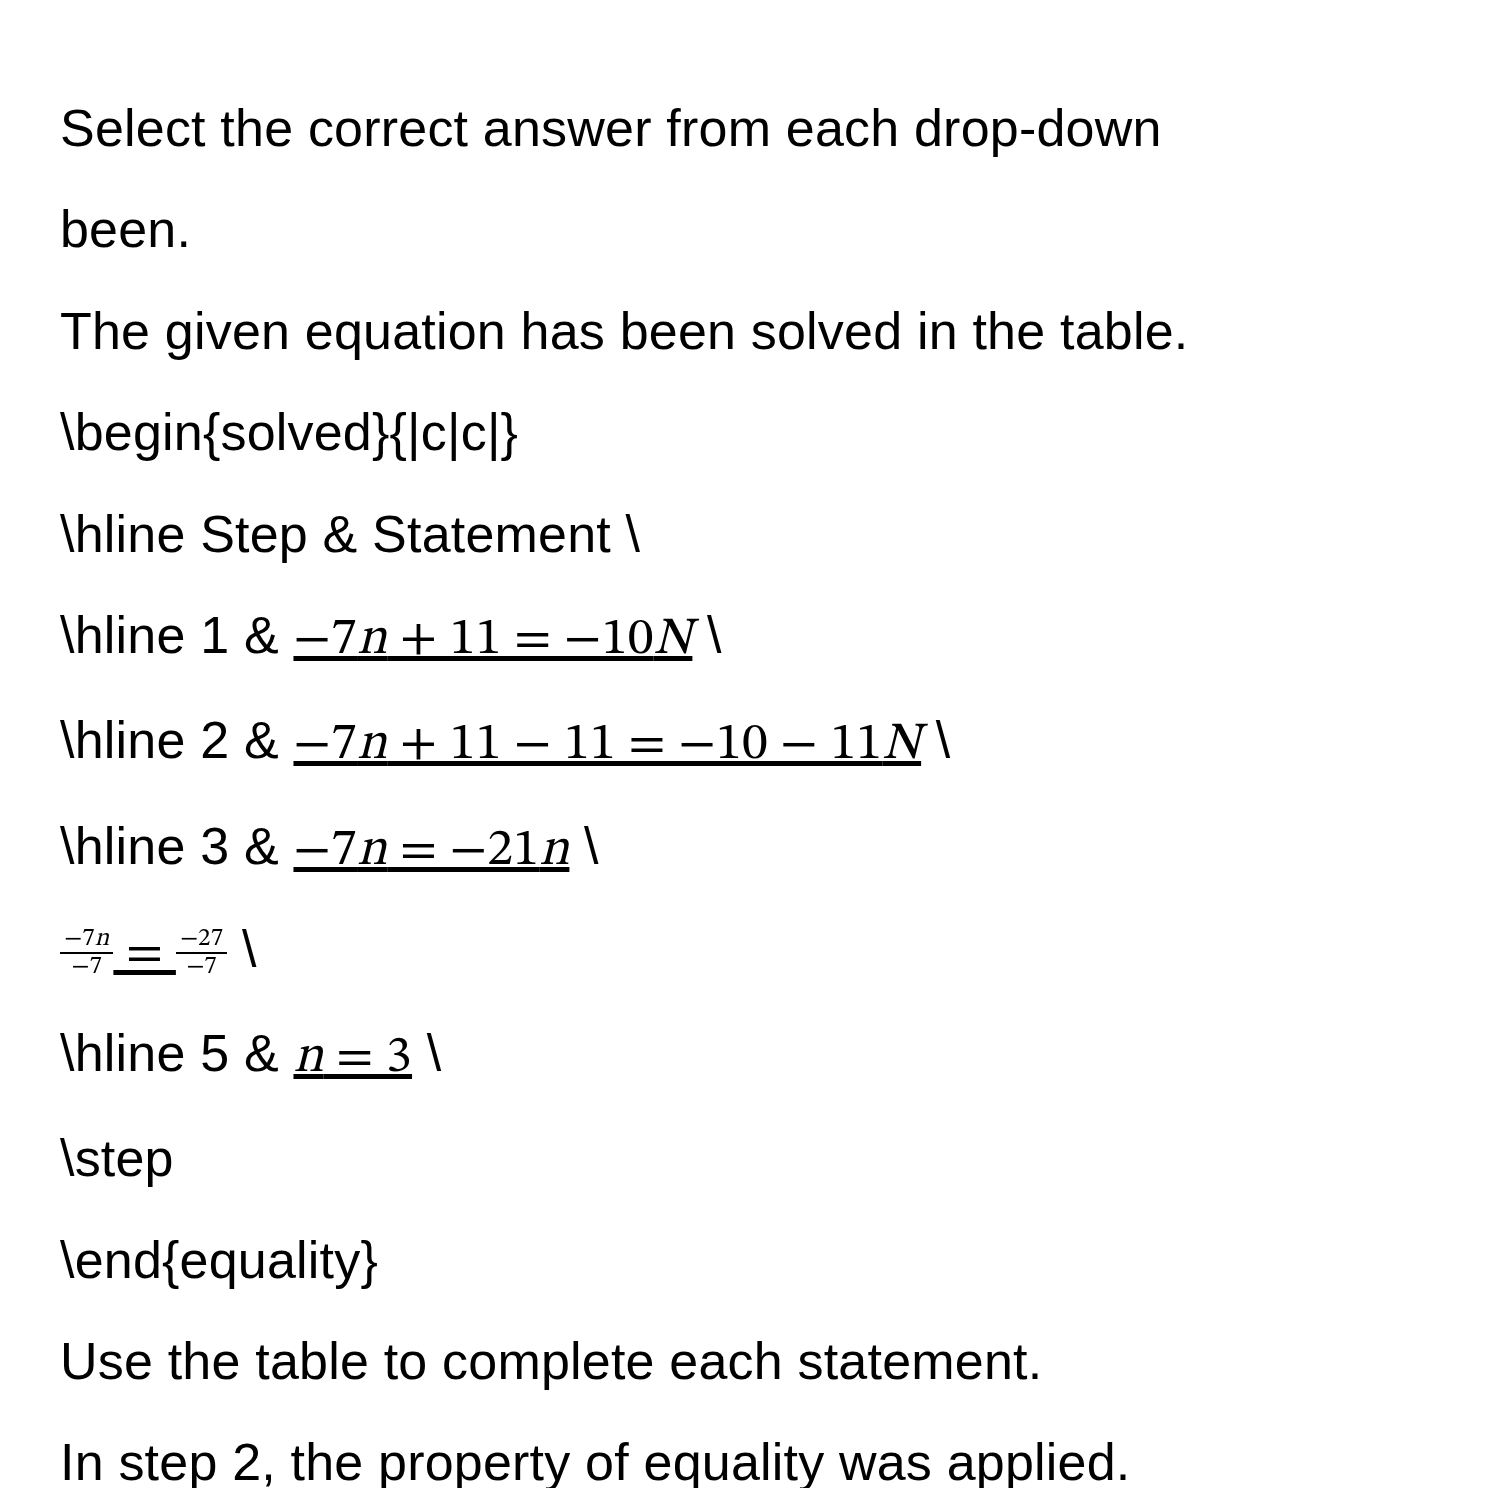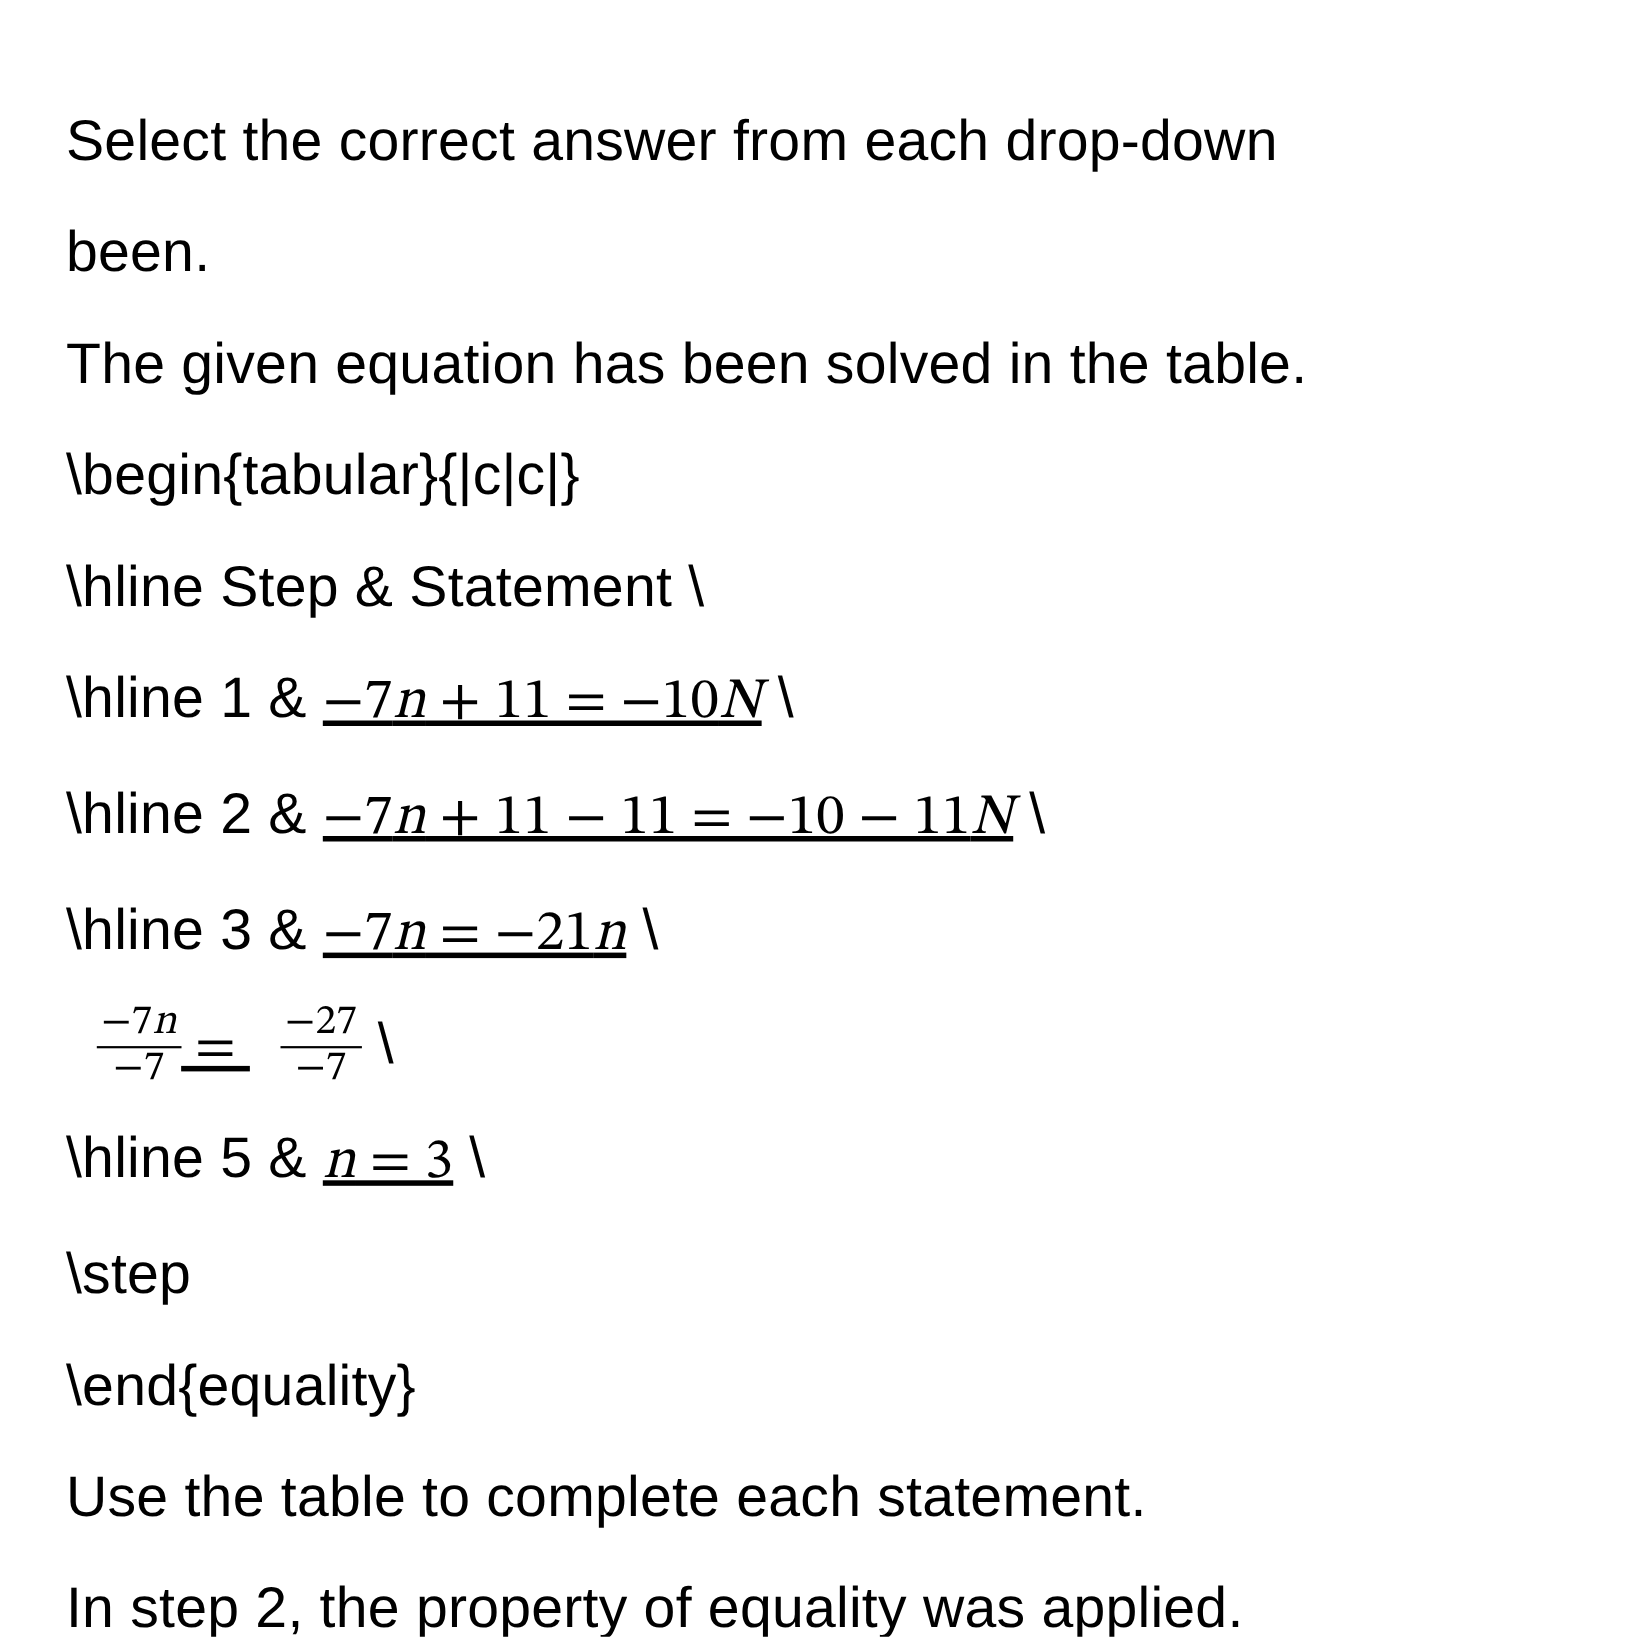--- a/index.html
+++ b/index.html
@@ -22,39 +22,38 @@
   .ital { font-style: italic; }
   .frac {
     display: inline-block;
     vertical-align: middle;
     text-align: center;
     position: relative;
     top: -2px;
   }
   .frac .num, .frac .den {
     display: block;
-    font-size: 38px;
+    font-size: 25px;
     line-height: 1.05;
     padding: 0 4px;
-    margin-left: 28px;
   }
   .frac .num { border-bottom: 2px solid #000; }
   .frac-line-wrap {
     line-height: 1.65;
     padding-top: 6px;
     padding-bottom: 6px;
   }
 </style>
 </head>
 <body>
 
 <div class="line">Select the correct answer from each drop-down</div>
 <div class="line">been.</div>
 <div class="line">The given equation has been solved in the table.</div>
-<div class="line">\begin{tabular}{|c|c|}</div>
+<div class="line">\begin{solved}{|c|c|}</div>
 <div class="line">\hline Step &amp; Statement \</div>
 
 <div class="line">
   <span>\hline 1 &amp; </span><span class="math">−7<span class="ital">n</span> + 11 = −10<span class="ital">N</span></span><span> \</span>
 </div>
 
 <div class="line">
   <span>\hline 2 &amp; </span><span class="math">−7<span class="ital">n</span> + 11 − 11 = −10 − 11<span class="ital">N</span></span><span> \</span>
 </div>
 

